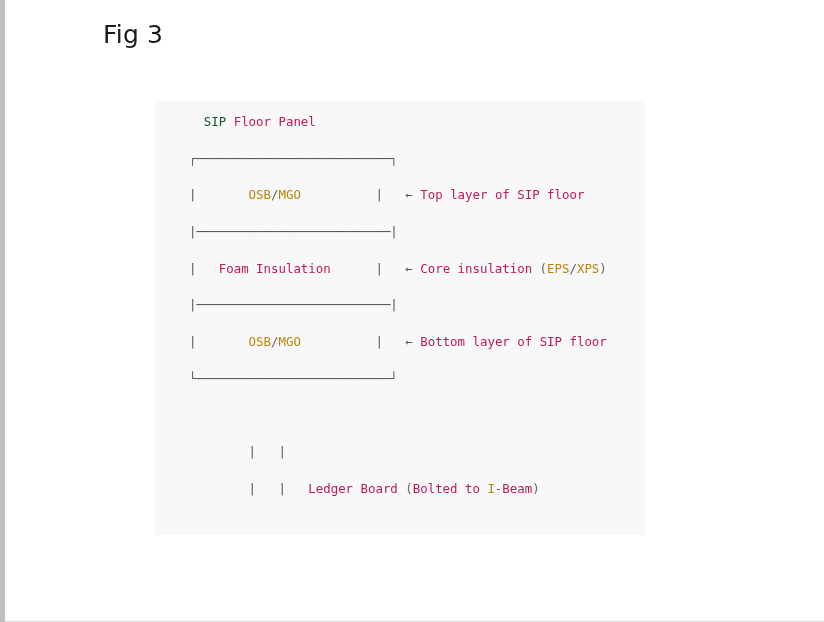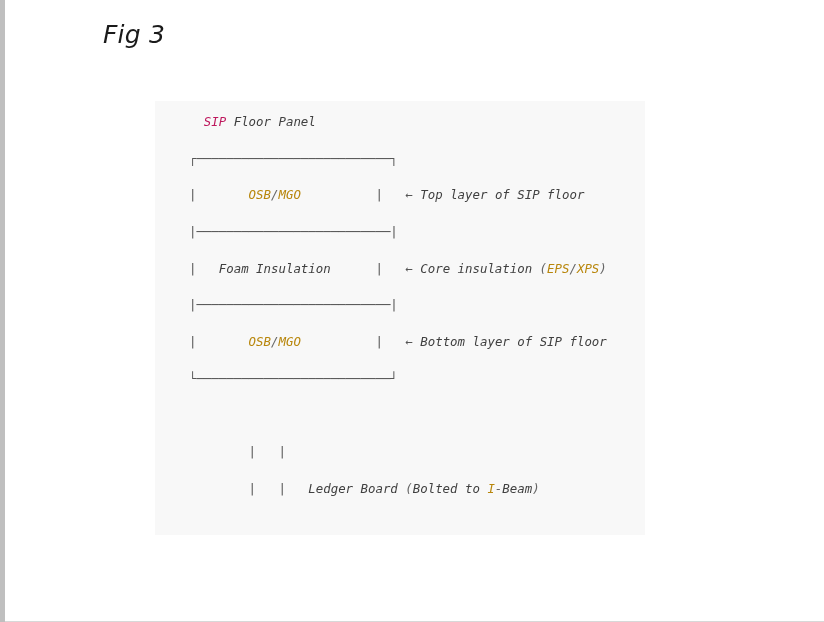--- a/index.html
+++ b/index.html
@@ -14,21 +14,20 @@
     overflow: hidden;
     font-family: "Liberation Sans", sans-serif;
     position: relative;
   }
 
   
   #page-root {
     position: absolute;
     inset: 0;
     background: #ffffff;
-    font-style: italic;
   }
   .gutter-strip {
     position: absolute;
     left: 0;
     top: 0;
     width: 5px;
     height: 622px;
     background: #bfbfbf;
   }
   .page-bottom-rule {
@@ -71,39 +70,39 @@
     font-family: "DejaVu Sans Mono", "Liberation Mono", monospace;
     font-size: 12.4px;
     line-height: 18.35px;
     white-space: pre;
     color: #555555;
     -webkit-font-smoothing: antialiased;
   }
 
   
   .kw   { color: #b8860b; }            
-  .kw2  { color: #404040; }            
+  .kw2  { color: #be185d; }            
   .op   { color: #666666; }            
   .box  { color: #555555; }            
   .arrow{ color: #555555; }            
 
   
   .art-line { display: block; min-height: 18.35px; }
 </style>
 </head>
 <body>
 
 <div id="page-root" style="background: rgb(255, 255, 255);">
 
   <div class="gutter-strip" style="background: rgb(191, 191, 191);"></div>
 
   <div class="page-title">Fig 3</div>
 
   <div class="code-panel" style="background: rgb(248, 248, 248);">
-    <pre class="ascii-art"><span class="art-line">    <span class="kw" style="color: #be185d;">SIP</span> <span class="kw2">Floor Panel</span></span>
+    <pre class="ascii-art"><span class="art-line">    <span class="kw" style="color: #14532d;">SIP</span> <span class="kw2">Floor Panel</span></span>
 <span class="art-line">  <span class="box" style="color: rgb(85, 85, 85);">┌──────────────────────────┐</span></span>
 <span class="art-line">  <span class="box" style="color: rgb(85, 85, 85);">|</span>       <span class="kw" style="color: rgb(184, 134, 11);">OSB</span><span class="op" style="color: rgb(102, 102, 102);">/</span><span class="kw" style="color: rgb(184, 134, 11);">MGO</span>          <span class="box" style="color: rgb(85, 85, 85);">|</span>   <span class="arrow" style="color: rgb(85, 85, 85);">←</span> <span class="kw2">Top</span> <span class="kw2">layer of SIP floor</span></span>
 <span class="art-line">  <span class="box" style="color: rgb(85, 85, 85);">|──────────────────────────|</span></span>
 <span class="art-line">  <span class="box" style="color: rgb(85, 85, 85);">|</span>   <span class="kw2">Foam Insulation</span>      <span class="box" style="color: rgb(85, 85, 85);">|</span>   <span class="arrow" style="color: rgb(85, 85, 85);">←</span> <span class="kw2">Core insulation </span><span class="op" style="color: rgb(102, 102, 102);">(</span><span class="kw" style="color: rgb(184, 134, 11);">EPS</span><span class="op" style="color: rgb(102, 102, 102);">/</span><span class="kw" style="color: rgb(184, 134, 11);">XPS</span><span class="op" style="color: rgb(102, 102, 102);">)</span></span>
 <span class="art-line">  <span class="box" style="color: rgb(85, 85, 85);">|──────────────────────────|</span></span>
 <span class="art-line">  <span class="box" style="color: rgb(85, 85, 85);">|</span>       <span class="kw" style="color: rgb(184, 134, 11);">OSB</span><span class="op" style="color: rgb(102, 102, 102);">/</span><span class="kw" style="color: rgb(184, 134, 11);">MGO</span>          <span class="box" style="color: rgb(85, 85, 85);">|</span>   <span class="arrow" style="color: rgb(85, 85, 85);">←</span> <span class="kw2">Bottom</span> <span class="kw2">layer of SIP floor</span></span>
 <span class="art-line">  <span class="box" style="color: rgb(85, 85, 85);">└──────────────────────────┘</span></span>
 <span class="art-line"> </span>
 <span class="art-line">          <span class="box" style="color: rgb(85, 85, 85);">|   |</span></span>
 <span class="art-line">          <span class="box" style="color: rgb(85, 85, 85);">|   |</span>   <span class="kw2">Ledger Board </span><span class="op" style="color: rgb(102, 102, 102);">(</span><span class="kw2">Bolted to </span><span class="kw" style="color: rgb(184, 134, 11);">I</span><span class="op" style="color: rgb(102, 102, 102);">-</span><span class="kw2">Beam</span><span class="op" style="color: rgb(102, 102, 102);">)</span></span>

